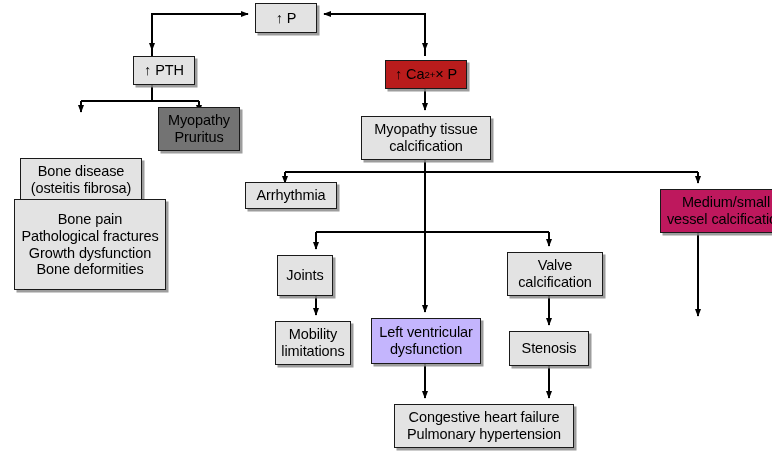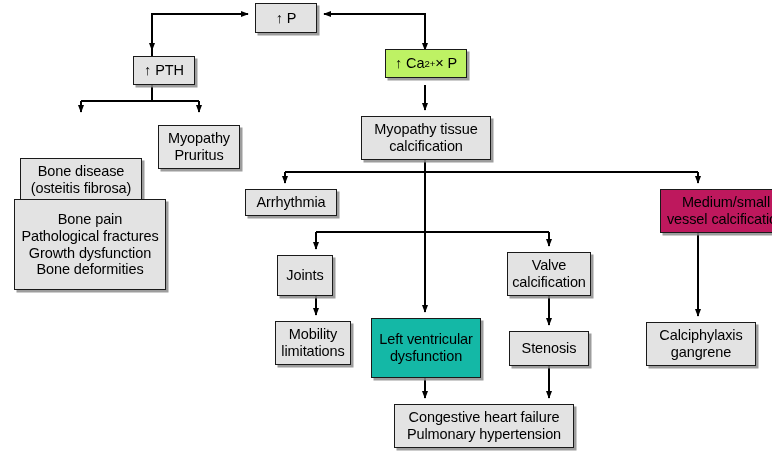--- a/index.html
+++ b/index.html
@@ -97,40 +97,38 @@
       <path d="M698,233 L698,316" marker-end="url(#arrowhead)"></path>
 
       <path d="M425,364 L425,398" marker-end="url(#arrowhead)"></path>
 
       <path d="M549,358 L549,398" marker-end="url(#arrowhead)"></path>
     </g>
   </svg>
 
   <div class="node" style="left: 255px; top: 3px; width: 62px; height: 30px; background: rgb(227, 227, 227); border-color: rgb(26, 26, 26);">↑ P</div>
   <div class="node" style="left: 133px; top: 56px; width: 62px; height: 29px; background: rgb(227, 227, 227); border-color: rgb(26, 26, 26);">↑ PTH</div>
-  <div class="node" style="left: 385px; top: 49px; width: 82px; height: 29px; background: #bef264; border-color: rgb(26, 26, 26);">↑ Ca<sup>2+</sup> × P</div>
+  <div class="node" style="left: 385px; top: 60px; width: 82px; height: 29px; background: #b91c1c; border-color: rgb(26, 26, 26);">↑ Ca<sup>2+</sup> × P</div>
   <div class="node" style="left: 20px; top: 118px; width: 122px; height: 44px; background: rgb(227, 227, 227); border-color: rgb(26, 26, 26); margin-top: 40px;">Bone disease
 (osteitis fibrosa)</div>
-  <div class="node" style="left: 158px; top: 125px; width: 82px; height: 44px; background: #e5e5e5; border-color: rgb(26, 26, 26);">Myopathy
+  <div class="node" style="left: 158px; top: 107px; width: 82px; height: 44px; background: #737373; border-color: rgb(26, 26, 26);">Myopathy
 Pruritus</div>
   <div class="node" style="left: 14px; top: 199px; width: 152px; height: 91px; background: rgb(227, 227, 227); border-color: rgb(26, 26, 26);">Bone pain
 Pathological fractures
 Growth dysfunction
 Bone deformities</div>
   <div class="node" style="left: 361px; top: 116px; width: 130px; height: 44px; background: rgb(227, 227, 227); border-color: rgb(26, 26, 26);">Myopathy tissue
 calcification</div>
-  <div class="node" style="left: 245px; top: 189px; width: 92px; height: 27px; background: rgb(227, 227, 227); border-color: rgb(26, 26, 26);">Arrhythmia</div>
+  <div class="node" style="left: 245px; top: 182px; width: 92px; height: 27px; background: rgb(227, 227, 227); border-color: rgb(26, 26, 26);">Arrhythmia</div>
   <div class="node" style="left: 660px; top: 189px; width: 132px; height: 44px; background: #be185d; border-color: rgb(26, 26, 26);">Medium/small
 vessel calcification</div>
   <div class="node" style="left: 277px; top: 255px; width: 56px; height: 41px; background: rgb(227, 227, 227); border-color: rgb(26, 26, 26);">Joints</div>
-  <div class="node" style="left: 507px; top: 252px; width: 84px; height: 44px; background: rgb(227, 227, 227); border-color: rgb(26, 26, 26);">Valve
+  <div class="node" style="left: 507px; top: 252px; width: 96px; height: 44px; background: rgb(227, 227, 227); border-color: rgb(26, 26, 26);">Valve
 calcification</div>
   <div class="node" style="left: 275px; top: 321px; width: 76px; height: 44px; background: rgb(227, 227, 227); border-color: rgb(26, 26, 26); text-align: center;">Mobility
 limitations</div>
-  <div class="node" style="left: 371px; top: 318px; width: 110px; height: 60px; background: #14b8a6; border-color: rgb(26, 26, 26);">Left ventricular
+  <div class="node" style="left: 371px; top: 318px; width: 110px; height: 46px; background: #c4b5fd; border-color: rgb(26, 26, 26);">Left ventricular
 dysfunction</div>
   <div class="node" style="left: 509px; top: 331px; width: 80px; height: 35px; background: rgb(227, 227, 227); border-color: rgb(26, 26, 26);">Stenosis</div>
-  <div class="node" style="left: 646px; top: 322px; width: 110px; height: 44px; background: rgb(227, 227, 227); border-color: rgb(26, 26, 26);">Calciphylaxis
-gangrene</div>
   <div class="node" style="left: 394px; top: 404px; width: 180px; height: 44px; background: rgb(227, 227, 227); border-color: rgb(26, 26, 26);">Congestive heart failure
 Pulmonary hypertension</div>
 
 </div>
 
 </body></html>

